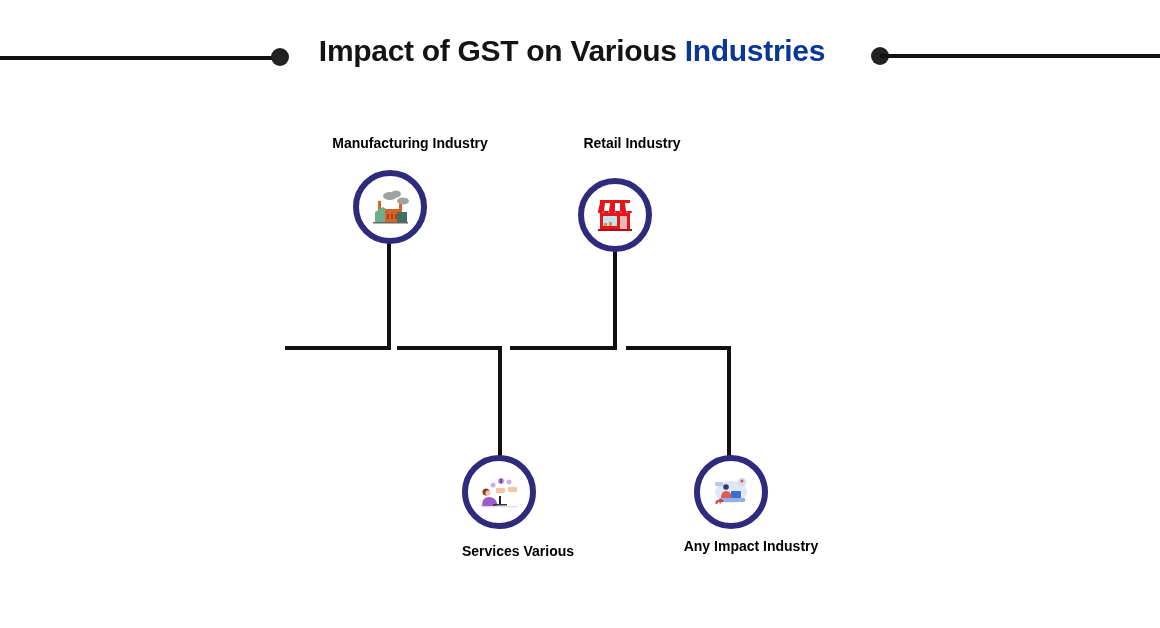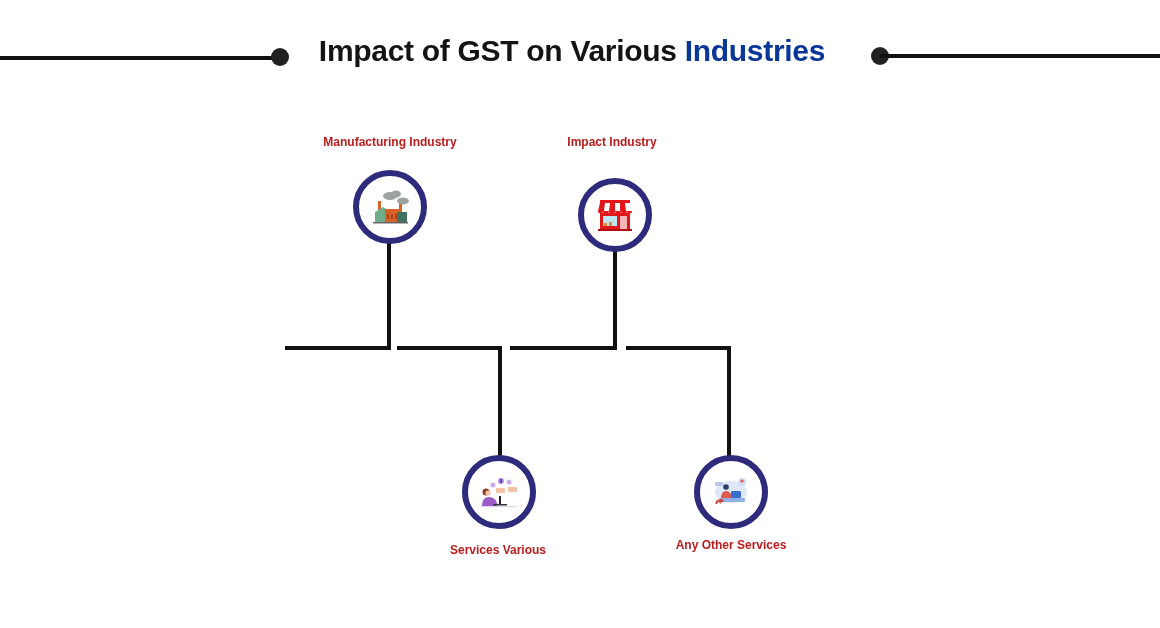--- a/index.html
+++ b/index.html
@@ -3,21 +3,21 @@
 <meta charset="utf-8">
 <style>
   html, body { margin:0; padding:0; background:#ffffff; }
   body { width:1160px; height:628px; position:relative; overflow:hidden; font-family:"Liberation Sans", sans-serif; }
   .hline { position:absolute; height:4px; background:#111111; }
   .vline { position:absolute; width:4px; background:#111111; }
   .dot { position:absolute; width:18px; height:18px; border-radius:50%; background:#222222; }
   .title { position:absolute; top:34px; left:0; width:1144px; text-align:center; font-weight:bold; font-size:30px; color:#141414; letter-spacing:-0.3px; }
   .title .accent { color:#0a3797; }
   .node { position:absolute; width:62px; height:62px; border:6px solid #2e2a7c; border-radius:50%; background:#fff; display:flex; align-items:center; justify-content:center; }
-  .label { position:absolute; font-weight:bold; font-size:12px; color:#b91c1c; white-space:nowrap; transform:translateX(-50%); }
+  .label { position:absolute; font-weight:bold; font-size:14px; color:#000000; white-space:nowrap; transform:translateX(-50%);margin-left:20px; }
   svg { display:block; }
 </style>
 </head>
 <body>
 
 <div class="hline" style="left:0; top:56px; width:280px; height:4px;"></div>
 <div class="dot" style="left:271px; top:48px;"></div>
 <div class="dot" style="left:871px; top:47px;"></div>
 <div class="hline" style="left:880px; top:54px; width:280px; height:4px;"></div>
 
@@ -51,21 +51,21 @@
       <rect x="15" y="19" width="14" height="13" fill="#d9622b"></rect>
       <rect x="27" y="22" width="10" height="10" fill="#3f7060"></rect>
       <rect x="17" y="24" width="2" height="5" fill="#a84418"></rect>
       <rect x="21" y="24" width="2" height="5" fill="#a84418"></rect>
       <rect x="25" y="24" width="2" height="5" fill="#a84418"></rect>
       <rect x="3" y="32" width="35" height="1.5" fill="#666"></rect>
     </svg>
   </span>
 </div>
 
-<div class="label" style="left:612px; top:135px;">Impact Industry</div>
+<div class="label" style="left:612px; top:135px;">Retail Industry</div>
 <div class="node" style="left:578px; top:178px;">
   <span>
     <svg width="36" height="32" viewBox="0 0 36 32">
       <rect x="3" y="1" width="30" height="3" fill="#e3161c"></rect>
       <path d="M3 4 h30 l2 8 h-34 z" fill="#ffffff"></path>
       <path d="M3 4 h5 l-1 8 h-6 z M13 4 h5 l0 8 h-6 z M23 4 h5 l1 8 h-6 z" fill="#e3161c"></path>
       <path d="M1 12 a2.5 2.5 0 0 0 5 0 a2.5 2.5 0 0 0 6 0 a2.5 2.5 0 0 0 6 0 a2.5 2.5 0 0 0 6 0 a2.5 2.5 0 0 0 6 0 a2.5 2.5 0 0 0 5 0" fill="#e3161c"></path>
       <rect x="3" y="14" width="30" height="16" fill="#e3161c"></rect>
       <rect x="6" y="17" width="14" height="10" fill="#bfe6ee"></rect>
       <rect x="23" y="17" width="7" height="13" fill="#f5b6b8"></rect>
@@ -106,13 +106,13 @@
       <circle cx="15" cy="11" r="2.8" fill="#2f3c63"></circle>
       <path d="M10 23 q0 -8 5 -8 q5 0 6 7 z" fill="#e05a4e"></path>
       <rect x="20" y="15" width="10" height="7" rx="1" fill="#3a6fd1"></rect>
       <rect x="8" y="22" width="26" height="4" rx="1" fill="#8fb0e6"></rect>
       <path d="M5 28 q2 -6 4 -2 q1 -5 3 0" stroke="#d63b36" stroke-width="1.6" fill="none"></path>
       <circle cx="6" cy="26" r="1.3" fill="#d63b36"></circle>
       <circle cx="10" cy="25" r="1.3" fill="#d63b36"></circle>
     </svg>
   </span>
 </div>
-<div class="label" style="left:731px; top:538px;">Any Other Services</div>
+<div class="label" style="left:731px; top:538px;">Any Impact Industry</div>
 
 </body></html>

